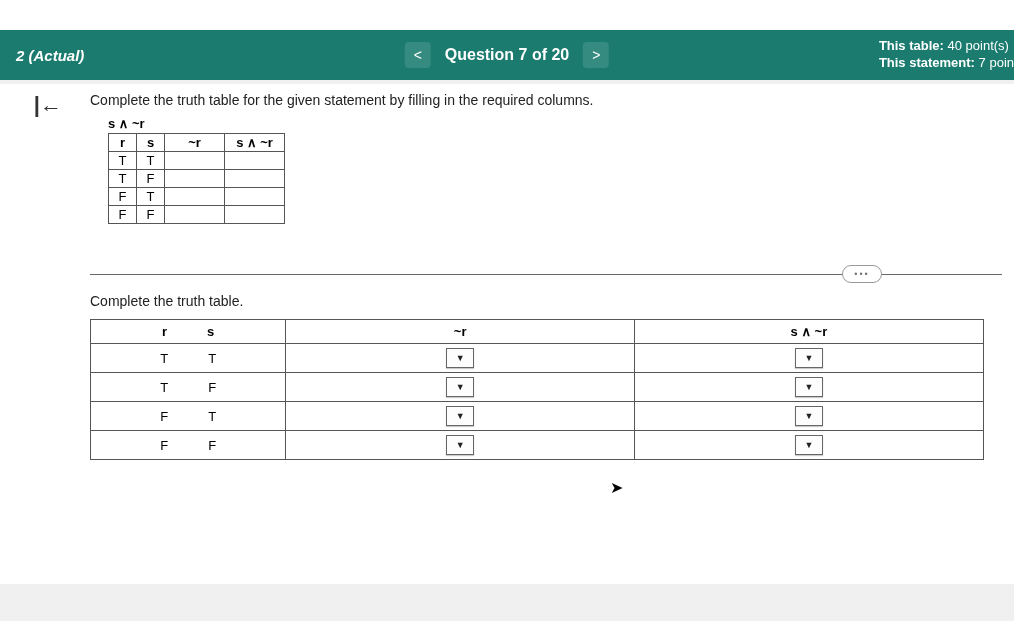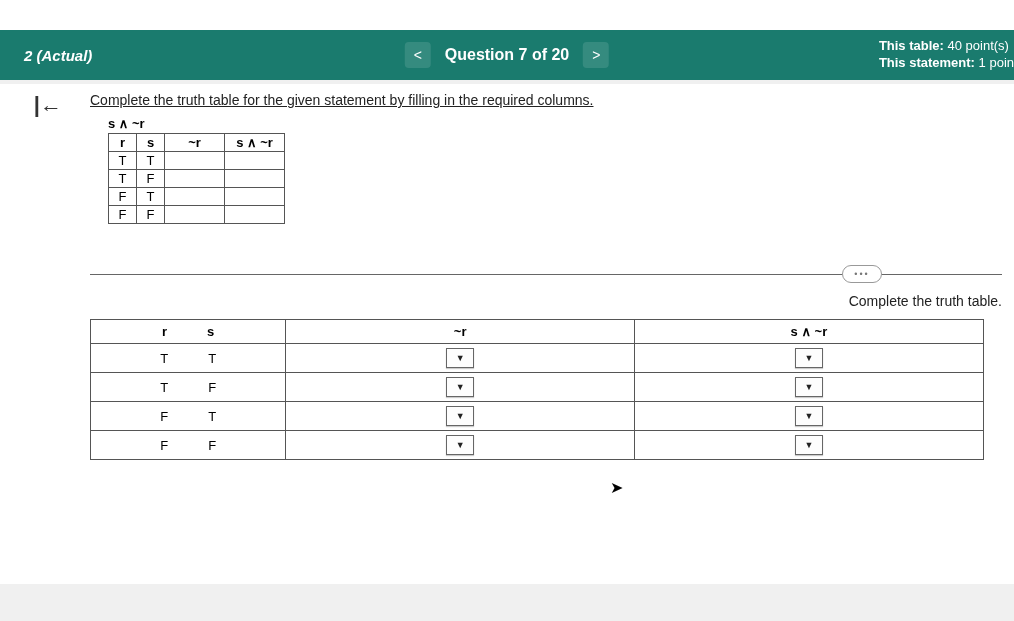--- a/index.html
+++ b/index.html
@@ -22,21 +22,21 @@
     display: flex;
     align-items: center;
     position: relative;
     padding: 0 10px;
   }
   .left-title {
     font-style: italic;
     font-weight: bold;
     font-size: 15px;
     position: absolute;
-    left: 8px;
+    left: 0;
     padding-left: 16px;
   }
   .nav-center {
     position: absolute;
     left: 50%;
     transform: translateX(-50%);
     display: flex;
     align-items: center;
     gap: 14px;
   }
@@ -85,21 +85,20 @@
     display: inline-block;
   }
   .main-panel {
     flex: 1;
     padding: 8px 12px 20px 20px;
   }
   .instr {
     font-size: 14px;
     color: #222;
     margin-bottom: 8px;
-    text-decoration: underline;
   }
   .expr-label {
     font-size: 13px;
     font-weight: bold;
     margin-left: 18px;
     margin-bottom: 2px;
   }
   .small-table {
     border-collapse: collapse;
     margin-left: 18px;
@@ -133,21 +132,20 @@
     color: #777;
     text-align: center;
     line-height: 16px;
     letter-spacing: 2px;
     cursor: pointer;
   }
   .sub-instr {
     font-size: 14px;
     margin-bottom: 10px;
     color: #222;
-    text-align: right;
   }
   .answer-table {
     border-collapse: collapse;
     width: 98%;
     font-size: 13px;
   }
   .answer-table th, .answer-table td {
     border: 1px solid #555;
     text-align: center;
     padding: 4px 6px;
@@ -198,21 +196,21 @@
       <span>&gt;</span>
     </div>
   </div>
   <div class="right-info">
     <div>
       <b>This table:</b>
       <span>40 point(s)</span>
     </div>
     <div>
       <b>This statement:</b>
-      <span>1 poin</span>
+      <span>7 poin</span>
     </div>
   </div>
 </div>
 
 <div class="content-wrap">
   <div class="back-col">
     <span class="back-btn">
       <span>|←</span>
     </span>
   </div>

